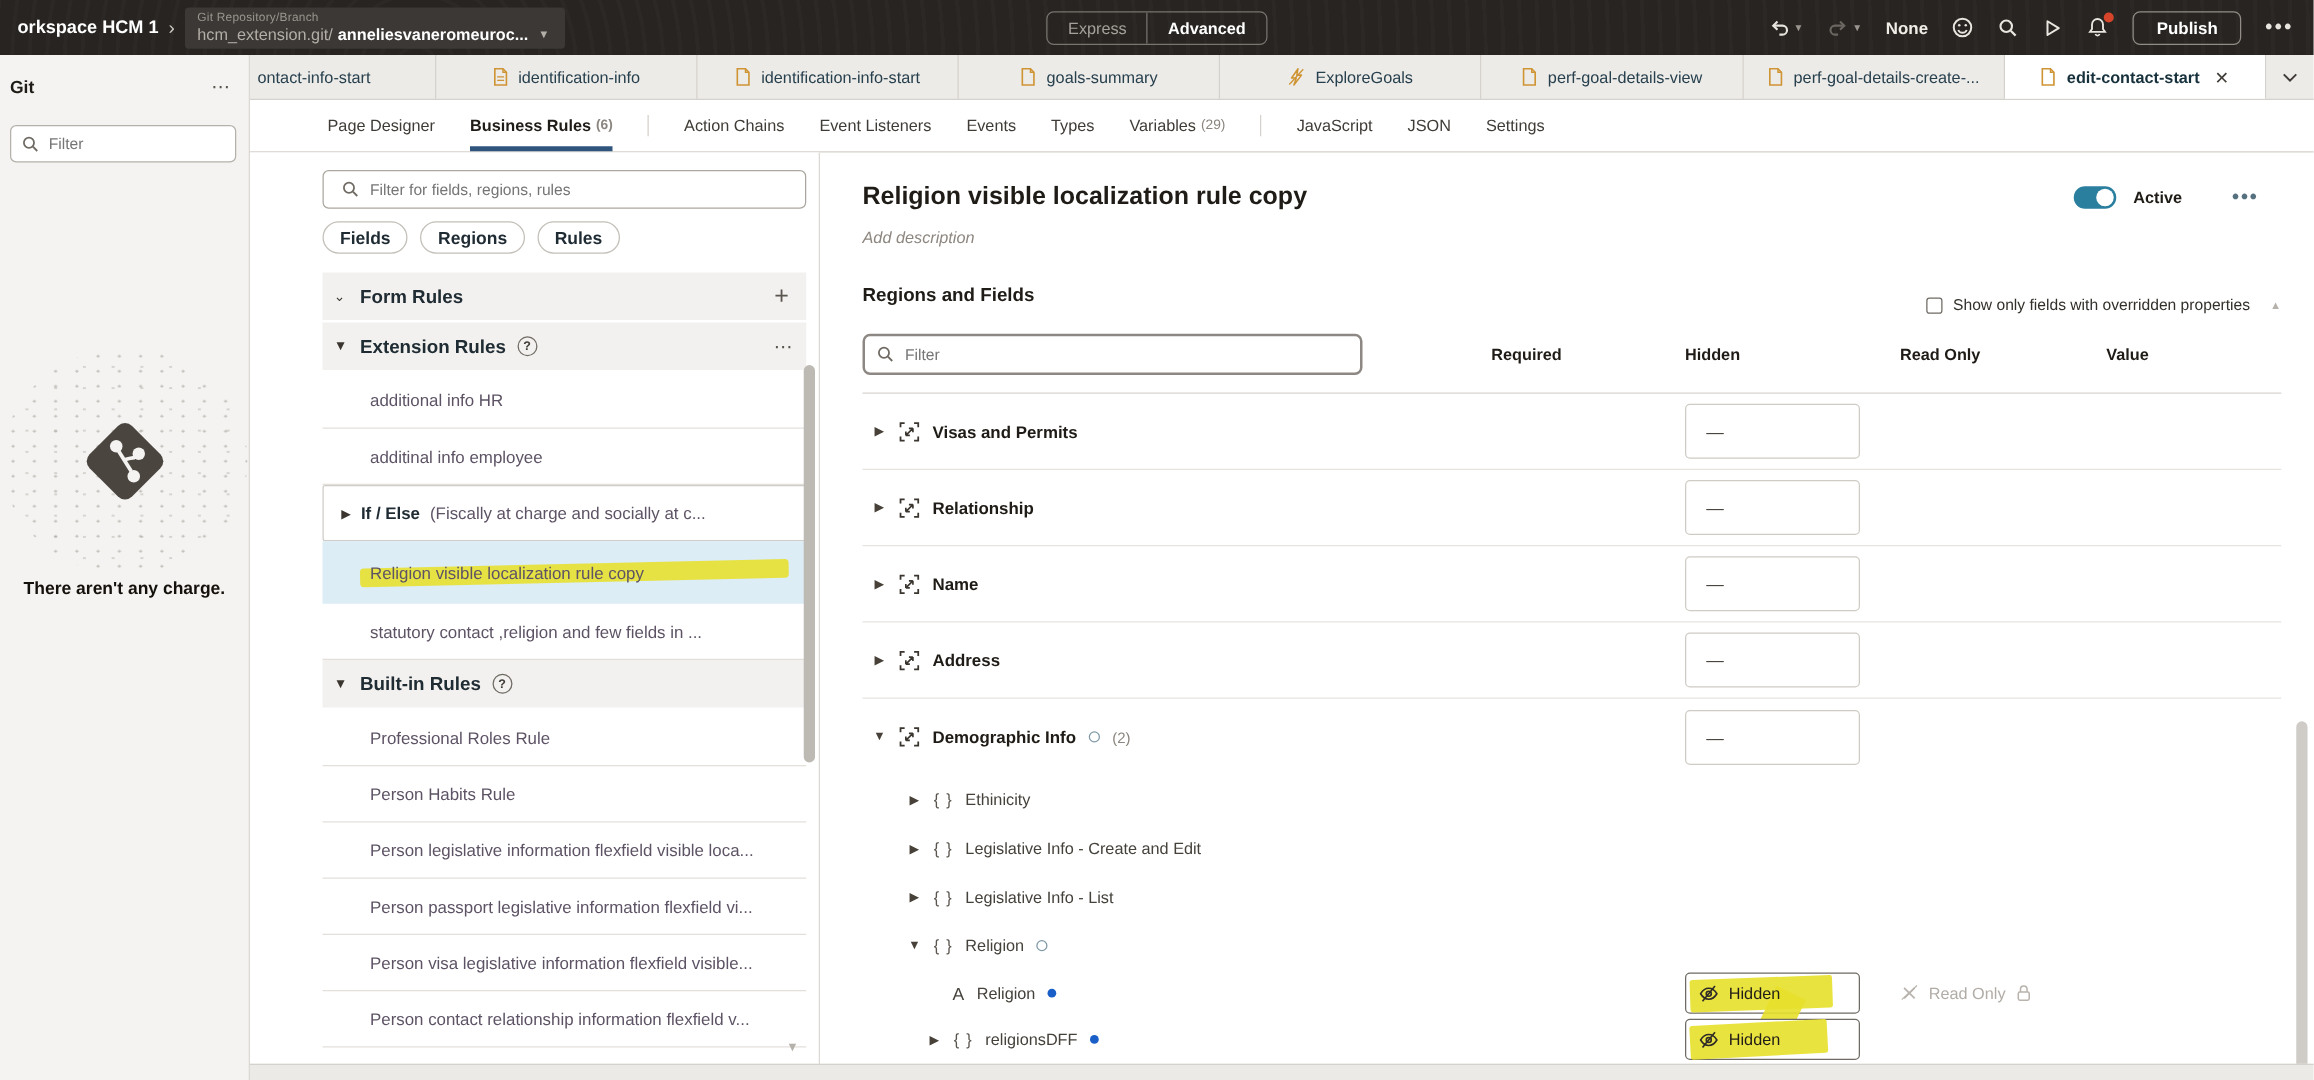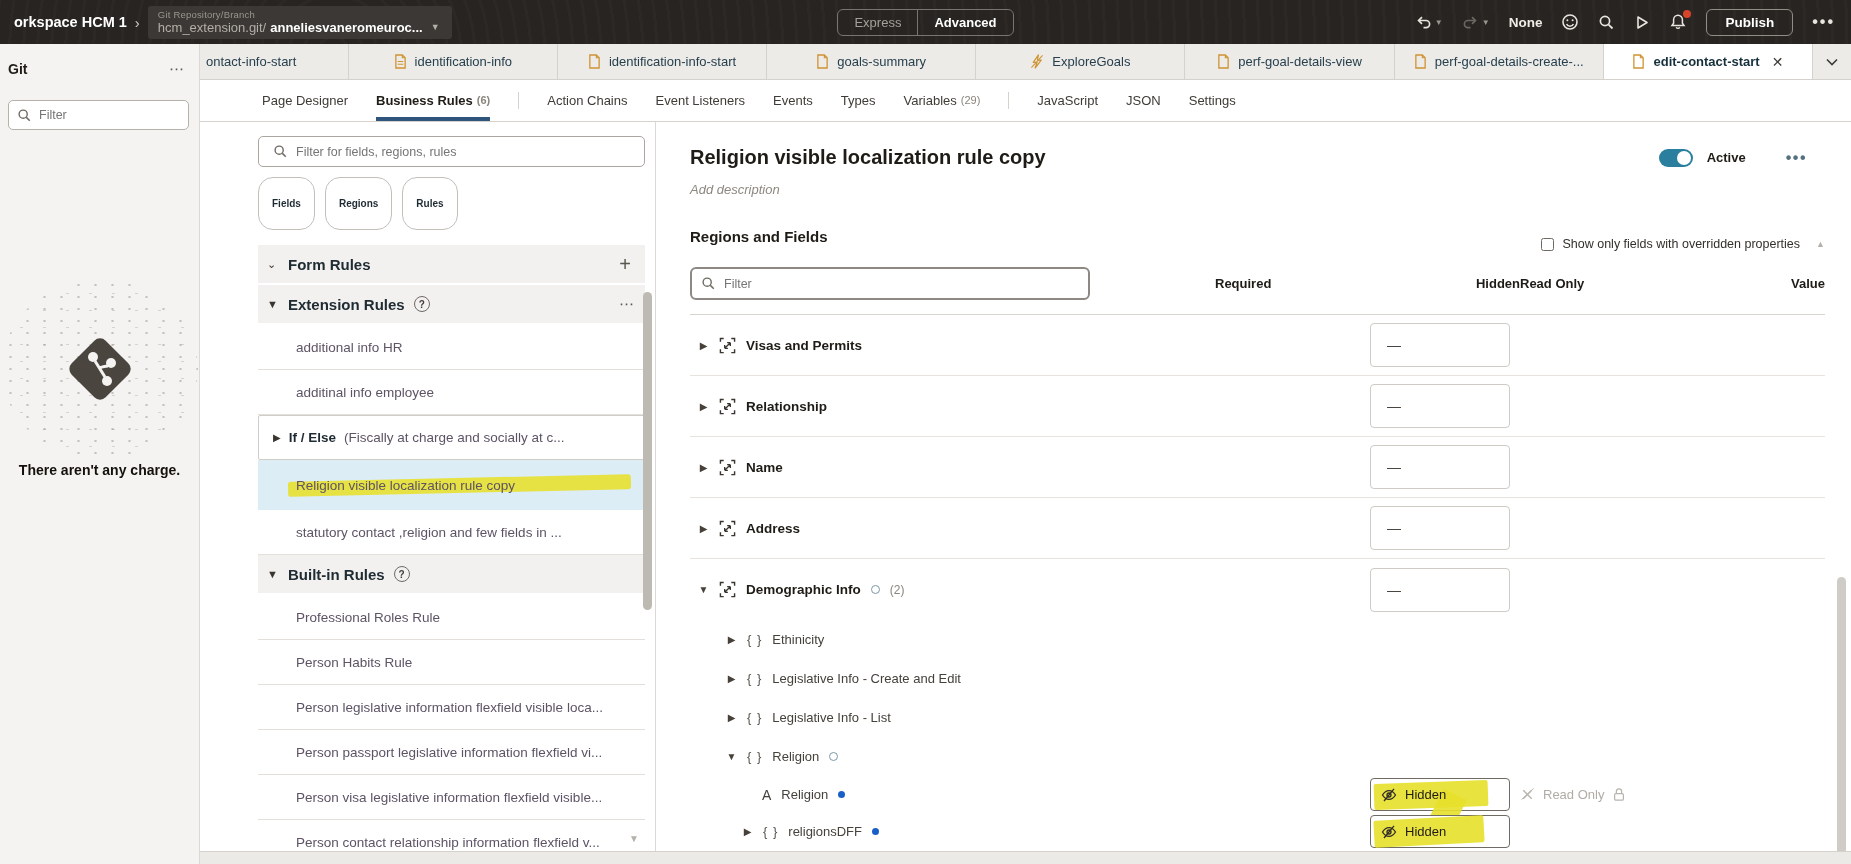--- a/index.html
+++ b/index.html
@@ -83,21 +83,21 @@
   .content-row { flex:1; display:flex; min-height:0; position:relative; }
   .bottom-strip { position:absolute; left:0; right:0; bottom:0; height:13px; background:#eceae7;
                   border-top:1px solid #d5d1cc; z-index:20; }
 
   
   .rules-panel { width:456px; flex:none; border-right:1px solid #dcd8d3; background:#fff;
                  padding:14px 10px 0 58px; position:relative; overflow:hidden; }
   .rp-filter { border:1px solid #aba69f; border-radius:5px; height:31px; display:flex; align-items:center;
                padding:0 14px; gap:8px; background:#fff; }
   .chips { display:flex; gap:10px; margin-top:10px; }
-  .chip { border:1px solid #c3bfb9; border-radius:15px; background:#fff; padding:20px 13px; font-size:10px;
+  .chip { border:1px solid #c3bfb9; border-radius:15px; background:#fff; padding:4px 13px; font-size:14px;
           font-weight:bold; color:#1f2b33; cursor:pointer; font-family:inherit;text-align:center; }
   .rp-list { margin-top:15px; }
   .rp-section { background:#f2f1ef; height:38px; display:flex; align-items:center; gap:9px;
                 padding:0 10px 0 9px; cursor:pointer; margin-bottom:2px; }
   .rp-section .sec-title { font-size:15px; font-weight:bold; color:#202c33; }
   .sec-arrow { font-size:11px; color:#3a362f; width:12px; }
   .help-circle { width:16px; height:16px; border:1.4px solid #6f6a63; border-radius:50%; font-size:10px;
                  color:#3f3b36; display:inline-flex; align-items:center; justify-content:center; font-weight:bold; }
   .sec-spacer { flex:1; }
   .sec-plus { font-size:20px; color:#5a554e; font-weight:300; cursor:pointer; padding-right:4px; }
@@ -127,23 +127,23 @@
   .ed-secrow { margin-top:24px; display:flex; align-items:center; }
   .ed-sectitle { font-size:15px; font-weight:bold; color:#1f1b16; }
   .ovr { margin-left:auto; display:flex; align-items:center; gap:8px;margin-top:16px; }
   .cbx { width:13px; height:13px; border:1.5px solid #6f6a63; border-radius:2.5px; background:#fff; cursor:pointer; }
   .ovr-lbl { font-size:12.5px; color:#33302b; }
   .ovr-caret { font-size:9px; color:#b5b1ab; margin-left:8px; }
 
   .cols { display:flex; align-items:center; }
   .c-label { flex:1; display:flex; align-items:center; min-width:0; }
   .c-req { width:155px; flex:none; }
-  .c-hid { width:150px; flex:none; position:relative;text-align:right; }
+  .c-hid { width:172px; flex:none; position:relative; }
   .c-ro  { width:165px; flex:none; }
-  .c-val { width:140px; flex:none;text-align:right; }
+  .c-val { width:140px; flex:none; }
   .hdr-row { margin-top:16px; }
   .hdr-cell { font-size:13px; font-weight:bold; color:#1f1b16; }
   .ed-filter { width:400px; border:2px solid #8d8883; border-radius:6px; height:33px; display:flex;
                align-items:center; padding:0 9px; gap:8px; background:#fff; }
 
   .table { margin-top:14px; border-top:1px solid #d8d4cf; }
   .row-region { height:61px; border-bottom:1px solid #e7e4e0; }
   .row-child { height:39px; }
   .row-field { height:37px; }
   .lab { display:flex; align-items:center; gap:10px; white-space:nowrap; }

